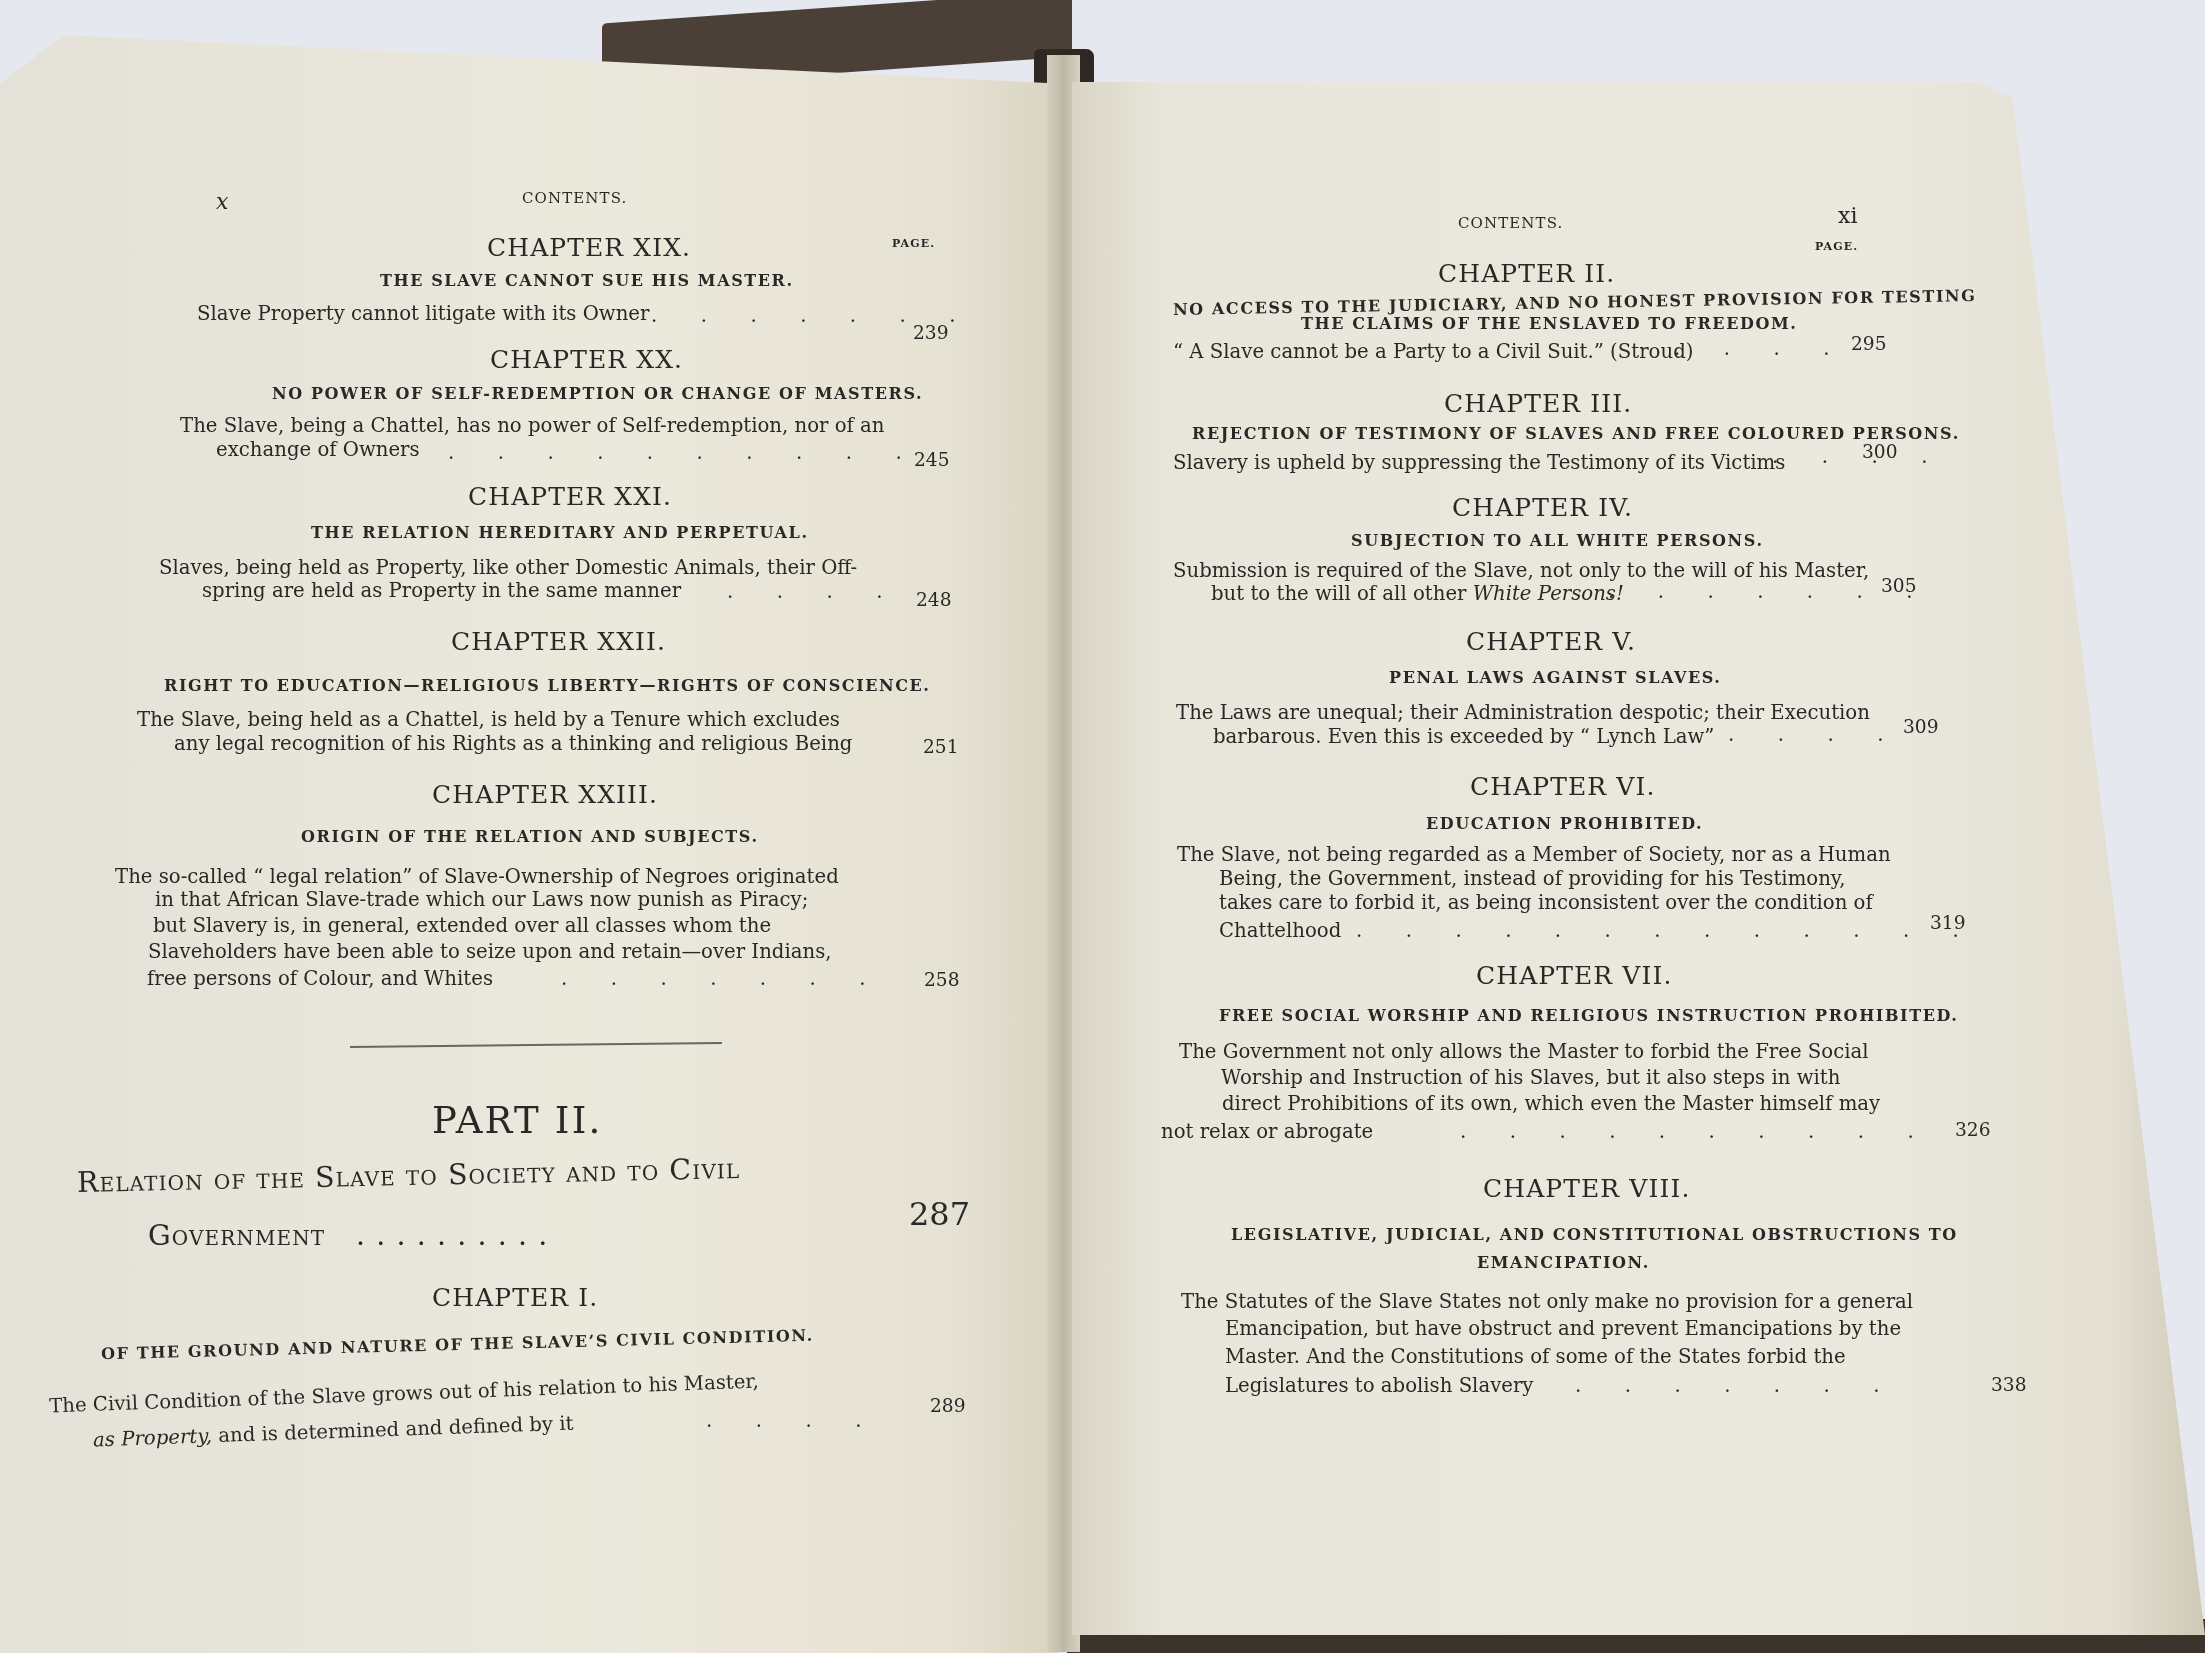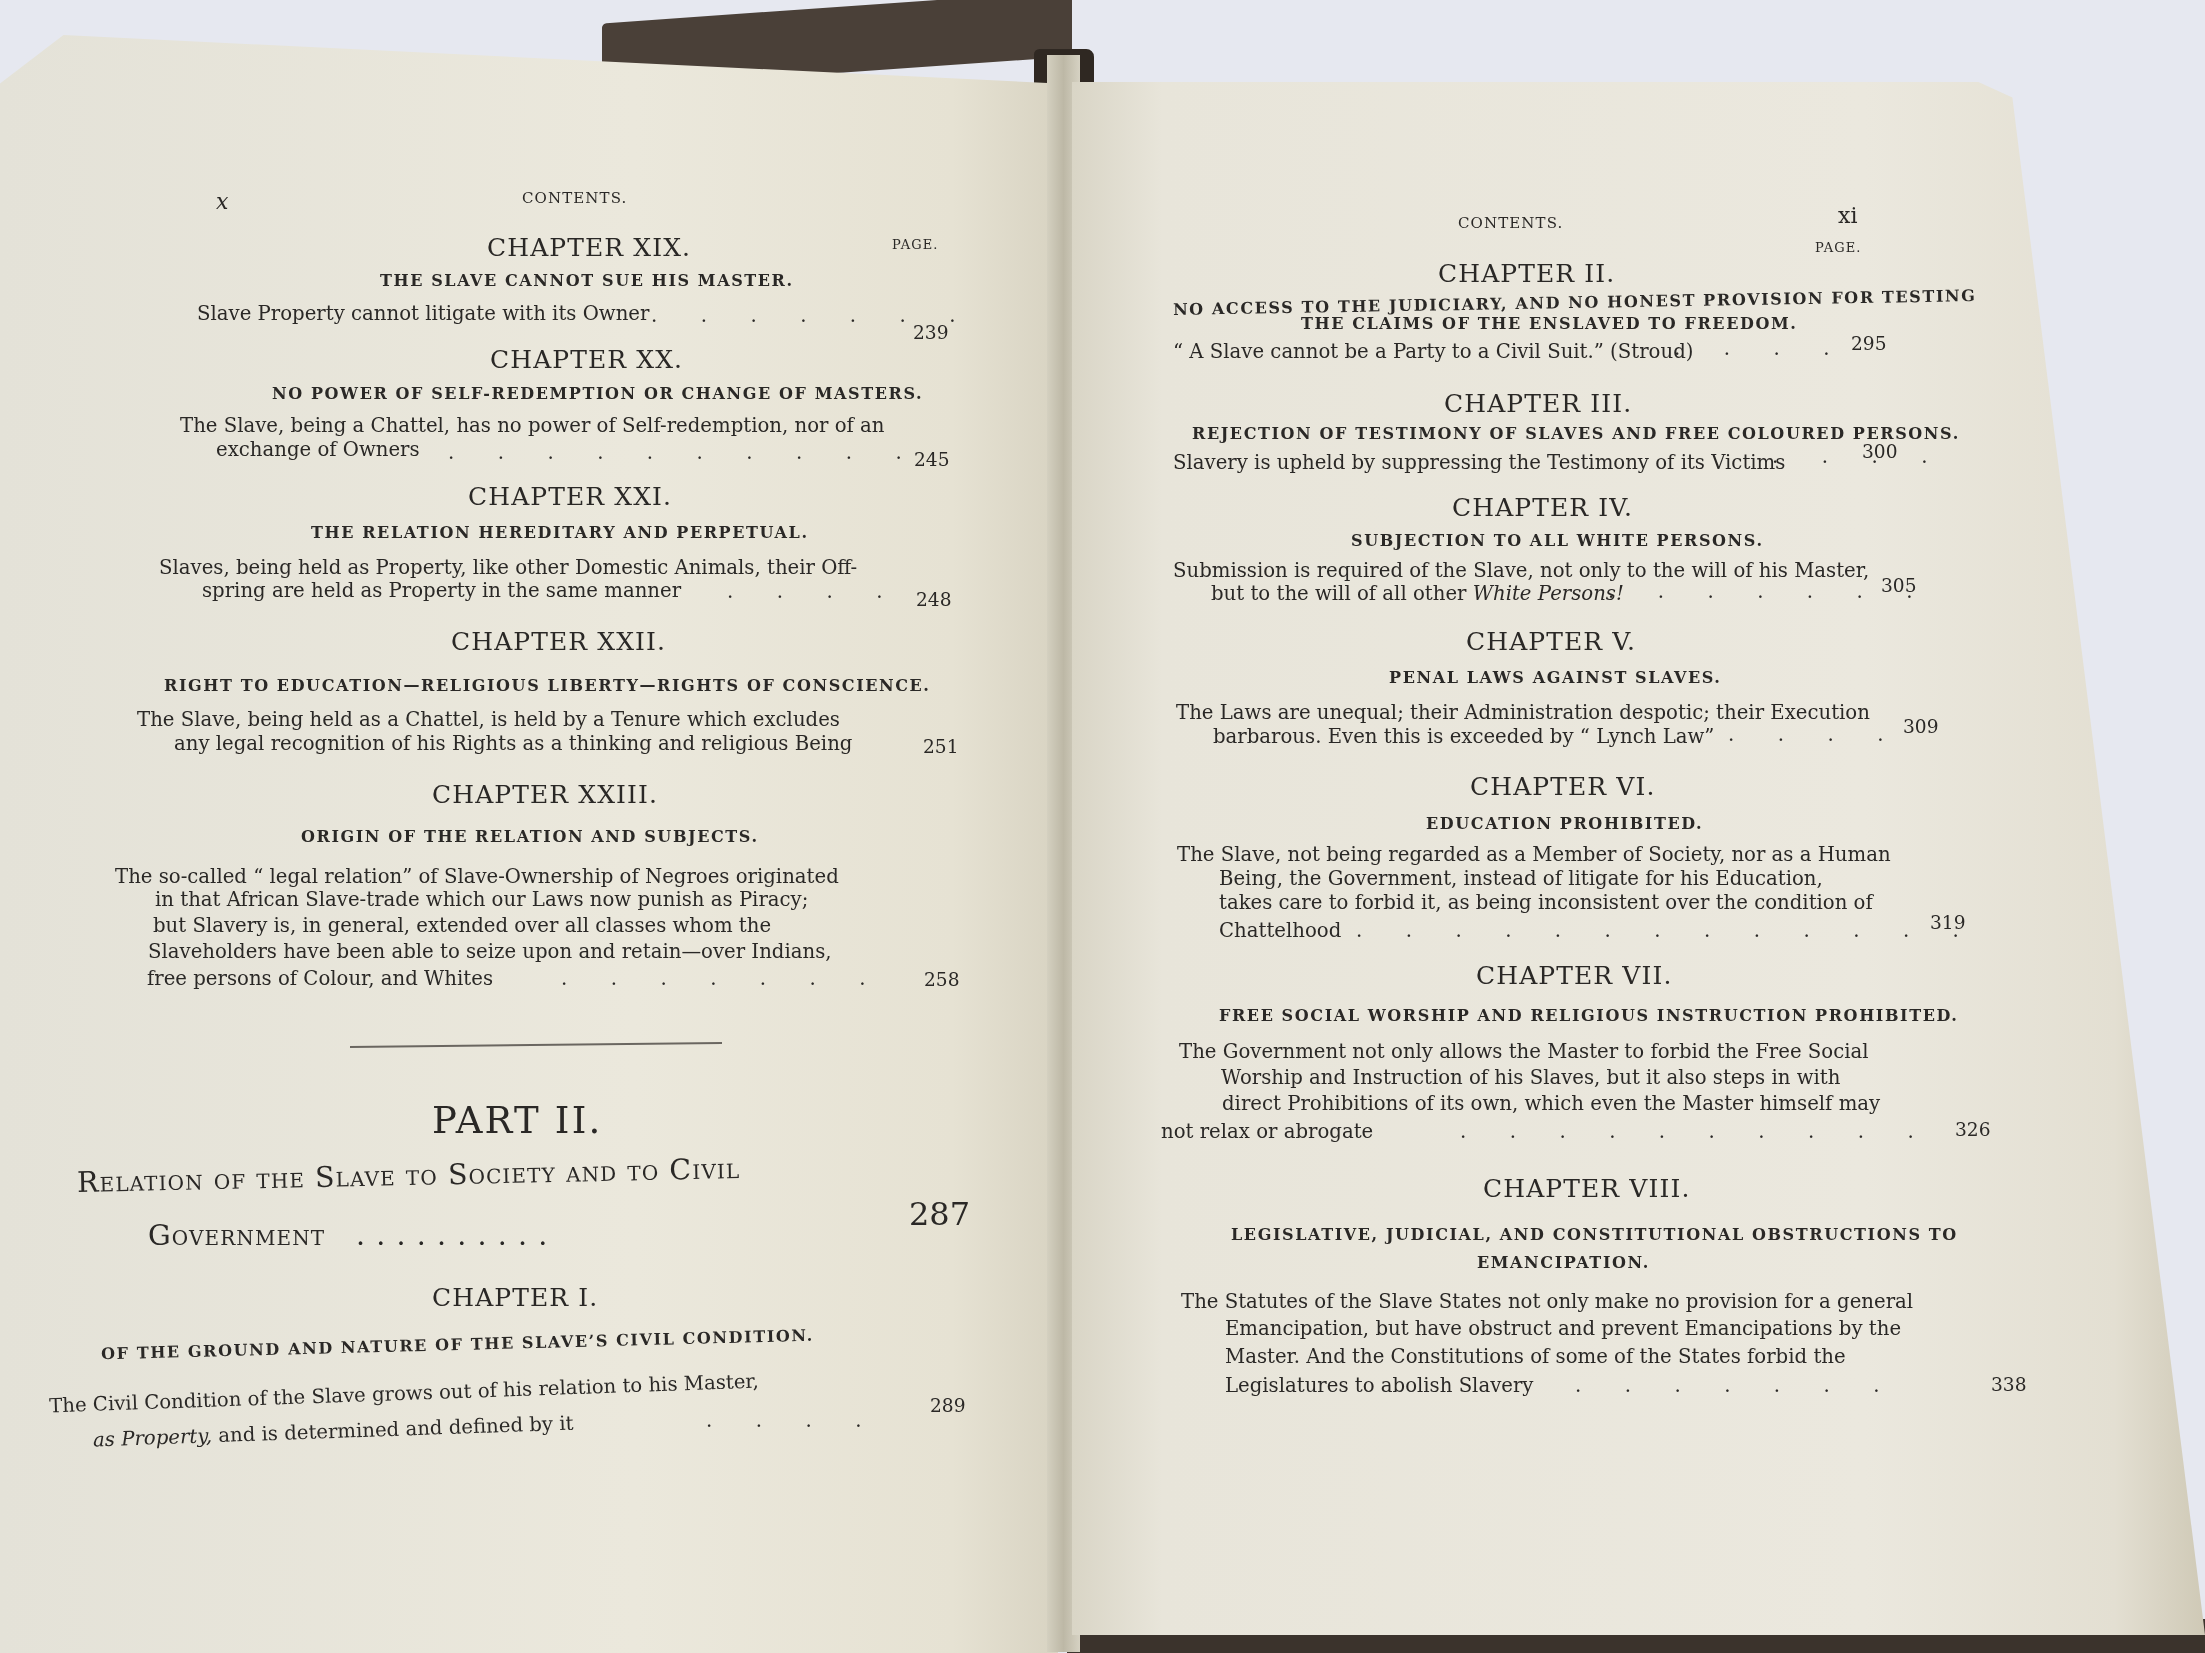--- a/index.html
+++ b/index.html
@@ -34,21 +34,21 @@
     background:linear-gradient(90deg,#d9d5c6 0%, #e8e5da 8%, #ebe8de 70%, #e3dfd2 92%, #cfc9b6 100%);
     clip-path:polygon(0 0, 80% 0, 83% 1%, 100% 100%, 0 100%);
   }
   .gutter {
     position:absolute; left:1047px; top:55px; width:33px; height:1597px;
     background:linear-gradient(90deg,#d4d0c0,#bdb8a6 50%,#d6d2c3);
   }
   .t { position:absolute; white-space:nowrap; line-height:1; }
   .running { font-size:15px; letter-spacing:1.1px; }
   .folio { font-size:22px; font-style:italic; }
-  .page-lbl { font-size:13px; letter-spacing:1.1px; font-weight:normal; }
+  .page-lbl { font-size:11px; letter-spacing:1.1px; font-weight:bold; }
   .chap { font-size:25px; letter-spacing:1.1px; }
   .sub { font-size:16px; letter-spacing:1.6px; font-weight:bold; }
   .body { font-size:19.7px; }
   .pg { font-size:18.6px; }
   .dots { letter-spacing:18.6px; }
   .part { font-size:37px; letter-spacing:2.2px; }
   .smcap { font-size:28.4px; font-variant:small-caps; letter-spacing:1.1px; }
   .pg-big { font-size:32px; }
   .rule {
     position:absolute; left:350px; top:1044px; width:372px; height:2.2px;
@@ -154,21 +154,21 @@
 <div class="t chap" style="left:1466px;top:629px;">CHAPTER V.</div>
 <div class="t sub" style="left:1389px;top:670px;">PENAL LAWS AGAINST SLAVES.</div>
 <div class="t body" style="left:1176px;top:703px;">The Laws are unequal; their Administration despotic; their Execution</div>
 <div class="t body" style="left:1213px;top:727px;">barbarous.  Even this is exceeded by “ Lynch Law”</div>
 <div class="t body dots" style="left:1728px;top:725px;">. . . .</div>
 <div class="t pg" style="left:1903px;top:718px;">309</div>
 
 <div class="t chap" style="left:1470px;top:774px;">CHAPTER VI.</div>
 <div class="t sub" style="left:1426px;top:816px;">EDUCATION PROHIBITED.</div>
 <div class="t body" style="left:1177px;top:845px;">The Slave, not being regarded as a Member of Society, nor as a Human</div>
-<div class="t body" style="left:1219px;top:869px;">Being, the Government, instead of litigate for his Education,</div>
+<div class="t body" style="left:1219px;top:869px;">Being, the Government, instead of providing for his Testimony,</div>
 <div class="t body" style="left:1219px;top:893px;">takes care to forbid it, as being inconsistent over the condition of</div>
 <div class="t body" style="left:1219px;top:921px;">Chattelhood</div>
 <div class="t body dots" style="left:1356px;top:921px;">. . . . . . . . . . . . .</div>
 <div class="t pg" style="left:1930px;top:914px;">319</div>
 
 <div class="t chap" style="left:1476px;top:963px;">CHAPTER VII.</div>
 <div class="t sub" style="left:1219px;top:1008px;">FREE SOCIAL WORSHIP AND RELIGIOUS INSTRUCTION PROHIBITED.</div>
 <div class="t body" style="left:1179px;top:1042px;">The Government not only allows the Master to forbid the Free Social</div>
 <div class="t body" style="left:1221px;top:1068px;">Worship and Instruction of his Slaves, but it also steps in with</div>
 <div class="t body" style="left:1222px;top:1094px;">direct Prohibitions of its own, which even the Master himself may</div>

